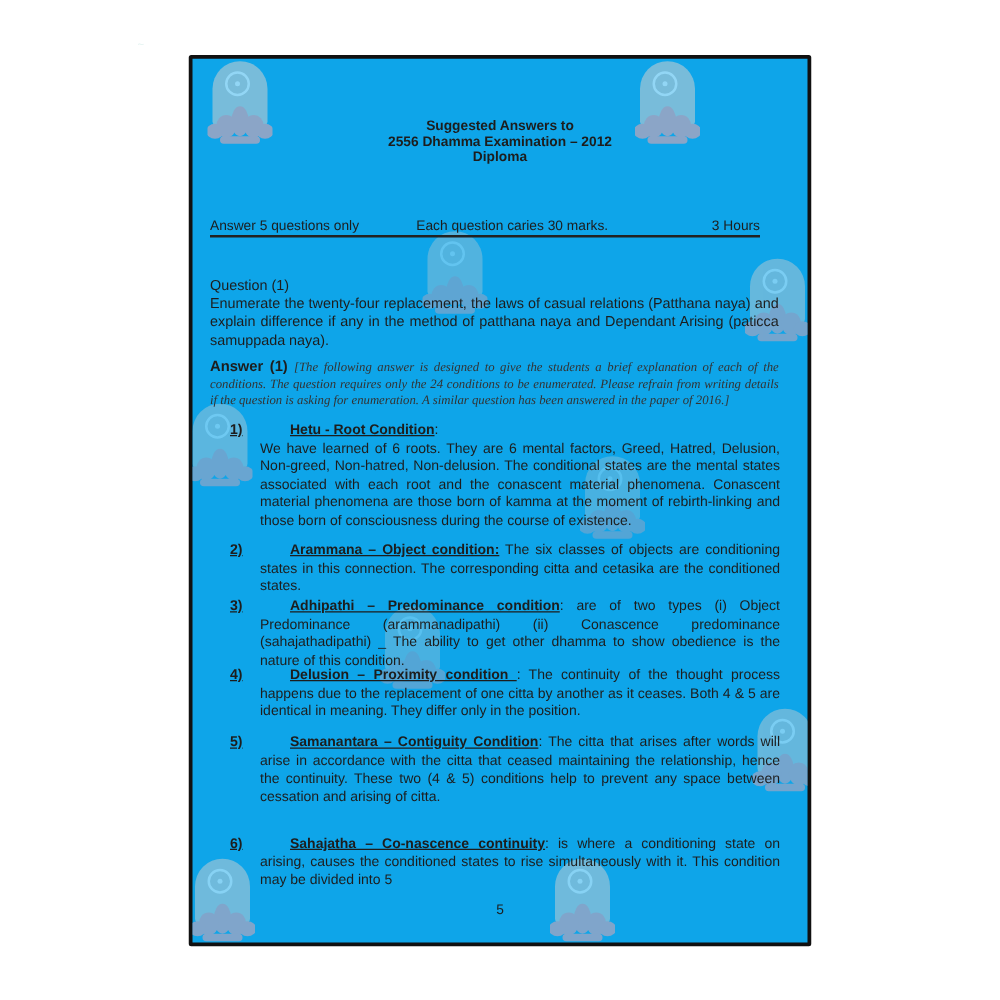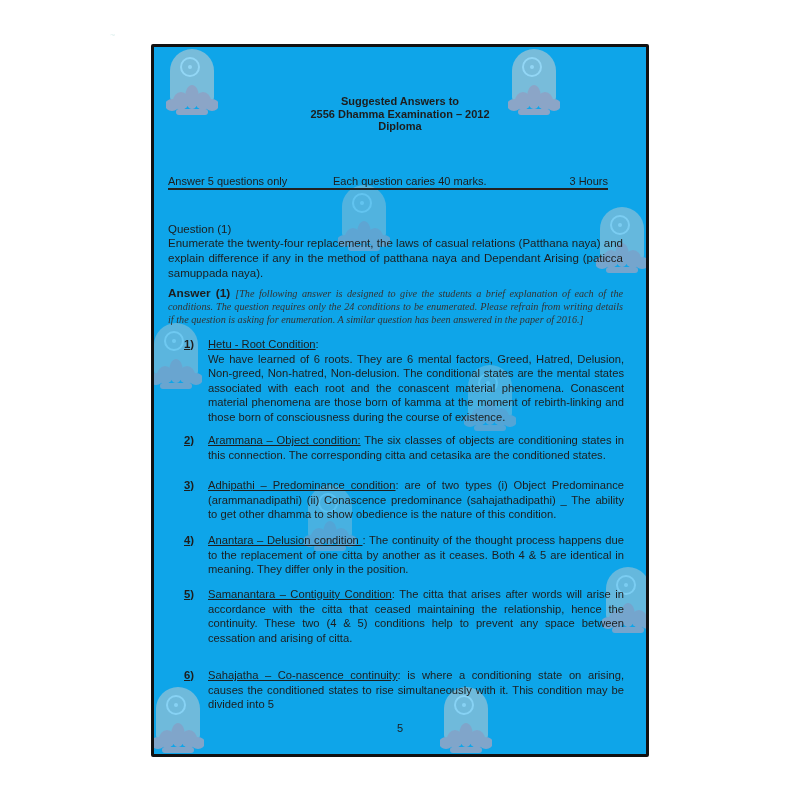--- a/index.html
+++ b/index.html
@@ -49,21 +49,21 @@
     position: absolute; left: 14px; top: 240px; width: 455px; text-align: justify;
     font-size: 11px; line-height: 13px;
   }
   .ans b { font-size: 11.8px; }
   .ans i { font-family: "Liberation Serif", "DejaVu Serif", serif; font-size: 10.2px; color: #333; }
   .item { position: absolute; left: 30px; width: 440px; }
   .item .num {
     position: absolute; left: 0; top: 0; font-weight: bold; text-decoration: underline; font-size: 11.3px;
   }
   .item .body { margin-left: 24px; text-align: justify; font-size: 11.2px; line-height: 14.5px; }
-  .item .term { font-weight: normal; text-decoration: underline; }
+  .item .term { font-weight: bold; text-decoration: underline; margin-left: 24px; }
   .pagenum { position: absolute; left: 0; width: 100%; text-align: center; top: 674px; font-size: 11px; }
   .faint {
     position: absolute; color: #dff1ef; font-size: 9px; font-family: "Liberation Sans", sans-serif;
   }
 </style>
 </head>
 <body>
 
 <div class="faint" style="left:110px;top:30px;">~</div>
 
@@ -212,21 +212,21 @@
 
   <div class="content">
     <div class="header">
       <div>Suggested Answers to</div>
       <div>2556 Dhamma Examination – 2012</div>
       <div>Diploma</div>
     </div>
 
     <div class="rule-row">
       <span style="left:0;">Answer 5 questions only</span>
-      <span style="left:165px;">Each question caries 40 marks.</span>
+      <span style="left:165px;">Each question caries 30 marks.</span>
       <span style="right:0;">3 Hours</span>
     </div>
 
     <div class="q-title">Question (1)</div>
     <div class="q-text">Enumerate the twenty-four replacement, the laws of casual relations (Patthana naya) and explain difference if any in the method of patthana naya and Dependant Arising (paticca samuppada naya).</div>
 
     <div class="ans">
       <b>Answer (1)</b>
       <i>[The following answer is designed to give the students a brief explanation of each of the conditions. The question requires only the 24 conditions to be enumerated. Please refrain from writing details if the question is asking for enumeration. A similar question has been answered in the paper of 2016.]</i>
     </div>
@@ -249,21 +249,21 @@
     <div class="item" style="top:431px;">
       <span class="num">3)</span>
       <div class="body">
         <span class="term">Adhipathi – Predominance condition</span><span>:</span><span> are of two types (i) Object Predominance (arammanadipathi) (ii) Conascence predominance (sahajathadipathi) _ The ability to get other dhamma to show obedience is the nature of this condition.</span>
       </div>
     </div>
 
     <div class="item" style="top:486px;">
       <span class="num">4)</span>
       <div class="body">
-        <span class="term">Anantara – Delusion condition </span><span>:</span><span> The continuity of the thought process happens due to the replacement of one citta by another as it ceases. Both 4 &amp; 5 are identical in meaning. They differ only in the position.</span>
+        <span class="term">Delusion – Proximity condition </span><span>:</span><span> The continuity of the thought process happens due to the replacement of one citta by another as it ceases. Both 4 &amp; 5 are identical in meaning. They differ only in the position.</span>
       </div>
     </div>
 
     <div class="item" style="top:540px;">
       <span class="num">5)</span>
       <div class="body">
         <span class="term">Samanantara – Contiguity Condition</span><span>:</span><span> The citta that arises after words will arise in accordance with the citta that ceased maintaining the relationship, hence the continuity.  These two (4 &amp; 5) conditions help to prevent any space between cessation and arising of citta.</span>
       </div>
     </div>
 

